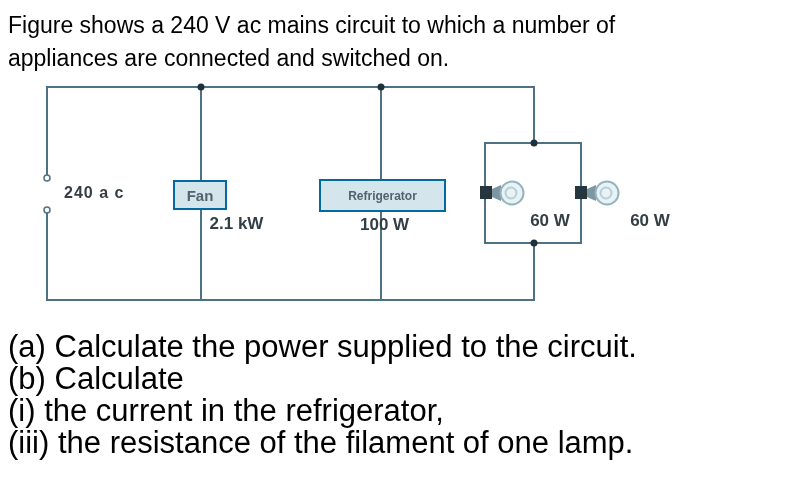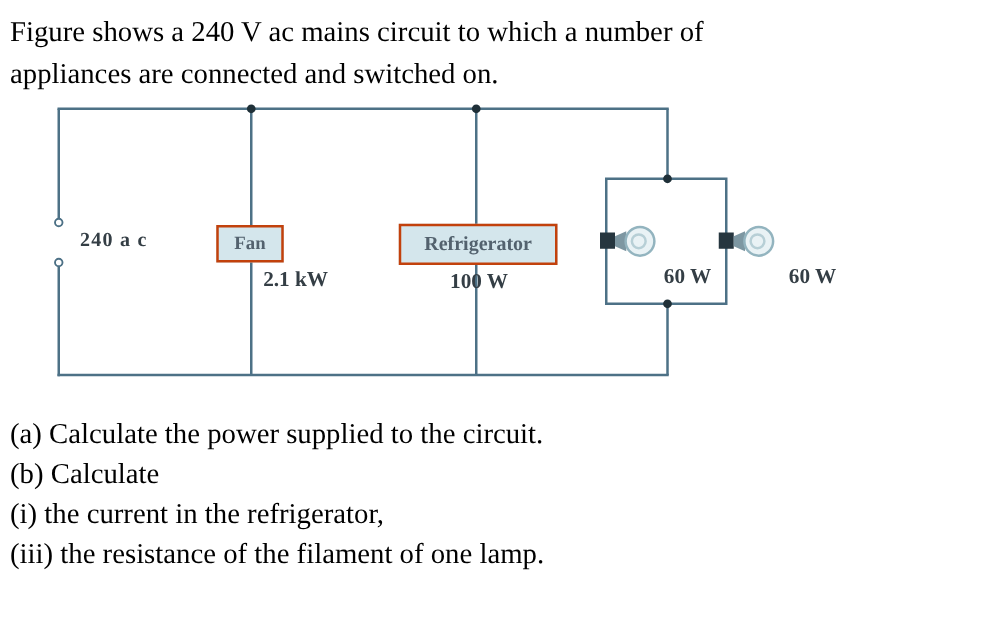--- a/index.html
+++ b/index.html
@@ -2,21 +2,21 @@
 <html><head>
 <meta charset="utf-8">
 <style>
   * { margin: 0; padding: 0; box-sizing: border-box; }
   html, body { background: #ffffff; }
   .page {
     position: relative;
     width: 800px;
     height: 494px;
     background: #ffffff;
-    font-family: Liberation Serif, serif;
+    font-family: Liberation Sans, sans-serif;
     overflow: hidden;
   }
   
   .intro {
     position: absolute;
     left: 8px;
     top: 9px;
     font-size: 23px;
     line-height: 33px;
     color: #000000;
@@ -38,35 +38,35 @@
     margin-left: 36px;
   }
   .source-label { left: 28px; top: 104px; font-size: 16px; letter-spacing: 1px; }
   .fan-power    { left: 168px; top: 134px; width: 65px; text-align: center; font-size: 17px; }
   .fridge-power { left: 324px; top: 135px; width: 58px; text-align: left;  font-size: 17px; }
   .lamp1-power  { left: 490px; top: 131px; width: 48px; text-align: center; font-size: 17px; }
   .lamp2-power  { left: 590px; top: 131px; width: 48px; text-align: center; font-size: 17px; }
   .appliance-box {
     position: absolute;
     background: #d4e6ec;
-    border: 2px solid #c2410c;
+    border: 2px solid #0369a1;
     display: flex;
     align-items: center;
     justify-content: center;
     font-weight: 700;
     color: #53626e;
   }
   .fan-box    { left: 173px; top: 100px; width: 54px;  height: 30px; font-size: 15px; }
-  .fridge-box { left: 319px; top: 99px;  width: 127px; height: 33px; font-size: 16px; }
+  .fridge-box { left: 319px; top: 99px;  width: 127px; height: 33px; font-size: 12px; }
   
   .questions {
     position: absolute;
     left: 8px;
     top: 331px;
-    font-size: 23px;
+    font-size: 31px;
     line-height: 32px;
     color: #000000;
   }
 </style>
 </head>
 <body>
 
 <div class="page">
 
   <div class="intro">

